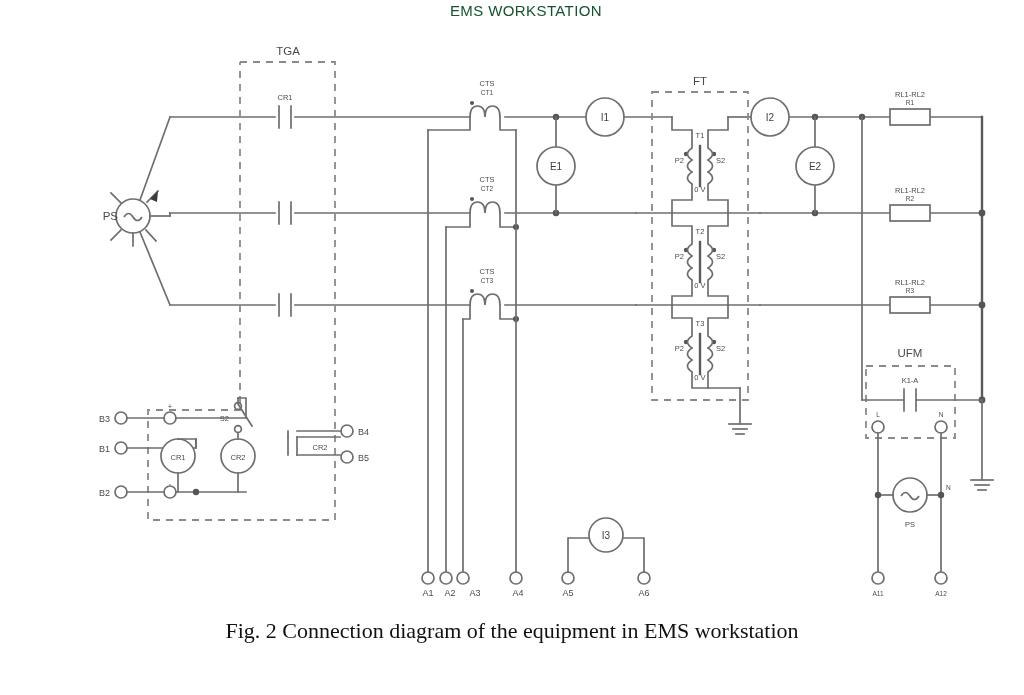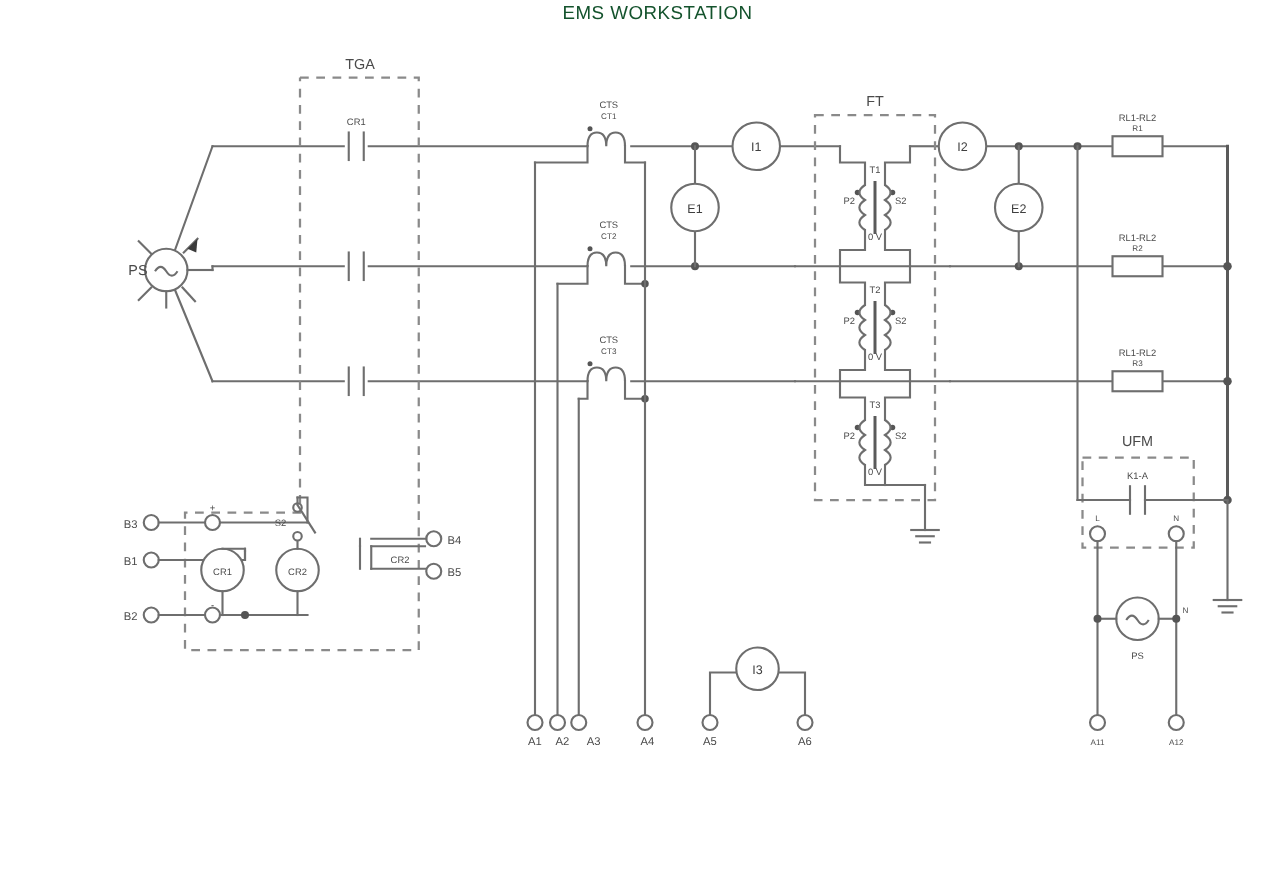--- a/index.html
+++ b/index.html
@@ -387,13 +387,14 @@
 
     <g>
       <path class="wire" d="M568 572 L568 538 L588 538"></path>
       <path class="wire" d="M644 572 L644 538 L624 538"></path>
       <circle class="comp" cx="606" cy="535" r="17"></circle>
       <text class="lbl lbl-meter ctr" x="606" y="539">I3</text>
     </g>
 
   </svg>
 
+  <div class="fig-caption">Fig. 2 Connection diagram of the equipment in EMS workstation</div>
 </div>
 
 </body></html>

